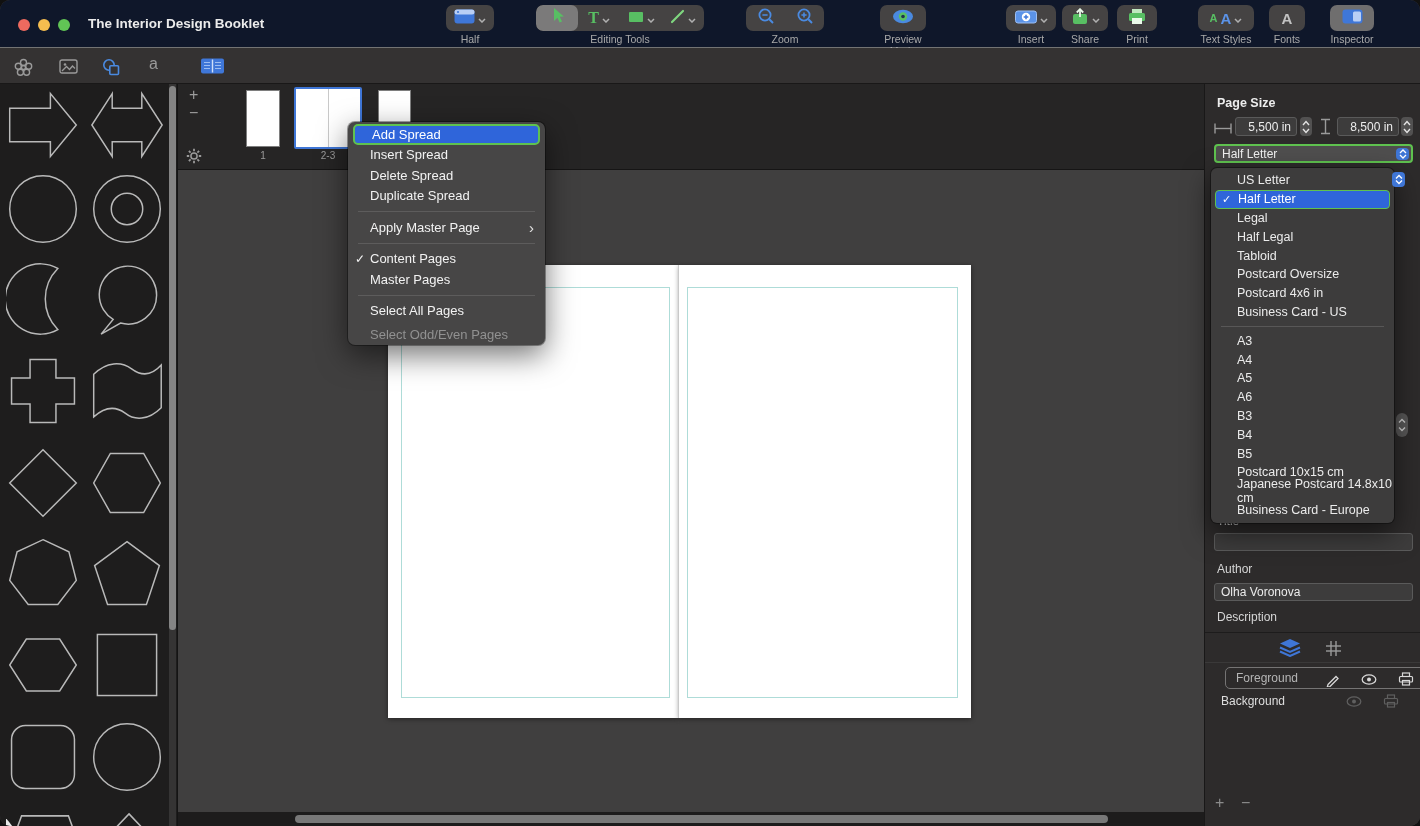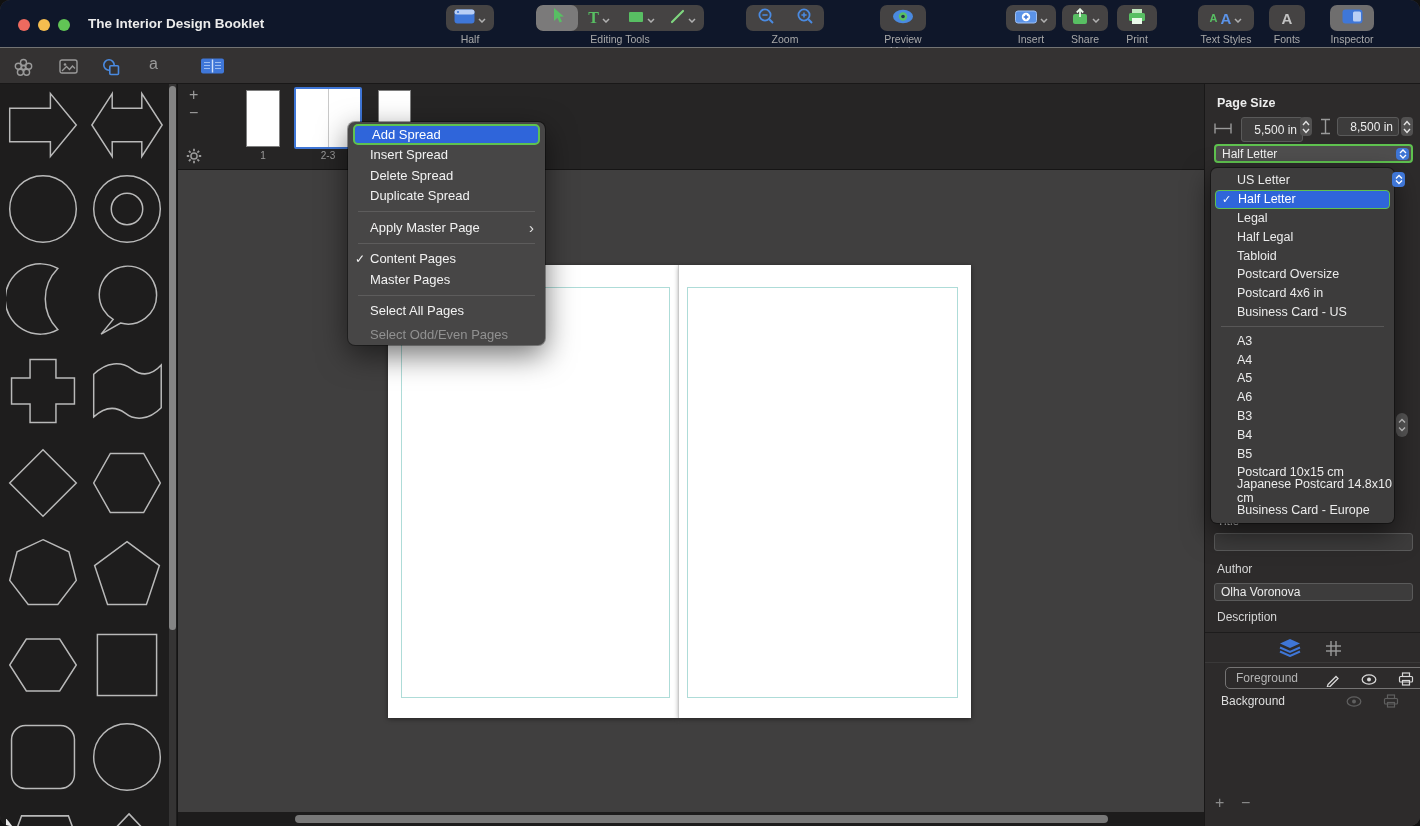--- a/index.html
+++ b/index.html
@@ -439,21 +439,21 @@
   <div class="abs rpanel">
     <div class="abs rp-label bold" style="left:12px;top:12px">Page Size</div>
 
     <div class="abs" style="left:9px;top:37px"><svg width="18" height="13">
           <g stroke="#9a9a9a" stroke-width="1.4">
             <line x1="1" y1="1.5" x2="1" y2="11.5"></line>
             <line x1="17" y1="1.5" x2="17" y2="11.5"></line>
             <line x1="1" y1="6.5" x2="17" y2="6.5"></line>
           </g>
         </svg></div>
-    <div class="abs field num" style="left:36px;top:33px;width:62px;height:25px">5,500 in</div>
+    <div class="abs field num" style="left:30px;top:33px;width:62px;height:19px">5,500 in</div>
     <div class="abs stepper" style="left:95px;top:33px;width:12px;height:19px">
         <svg width="8" height="14">
           <polyline points="1,5 4,1.5 7,5" fill="none" stroke="#e3e3e3" stroke-width="1.4"></polyline>
           <polyline points="1,9 4,12.5 7,9" fill="none" stroke="#e3e3e3" stroke-width="1.4"></polyline>
         </svg>
       </div>
 
     <div class="abs" style="left:114px;top:34px"><svg width="13" height="17">
           <g stroke="#9a9a9a" stroke-width="1.4">
             <line x1="2" y1="1.5" x2="11" y2="1.5"></line>

